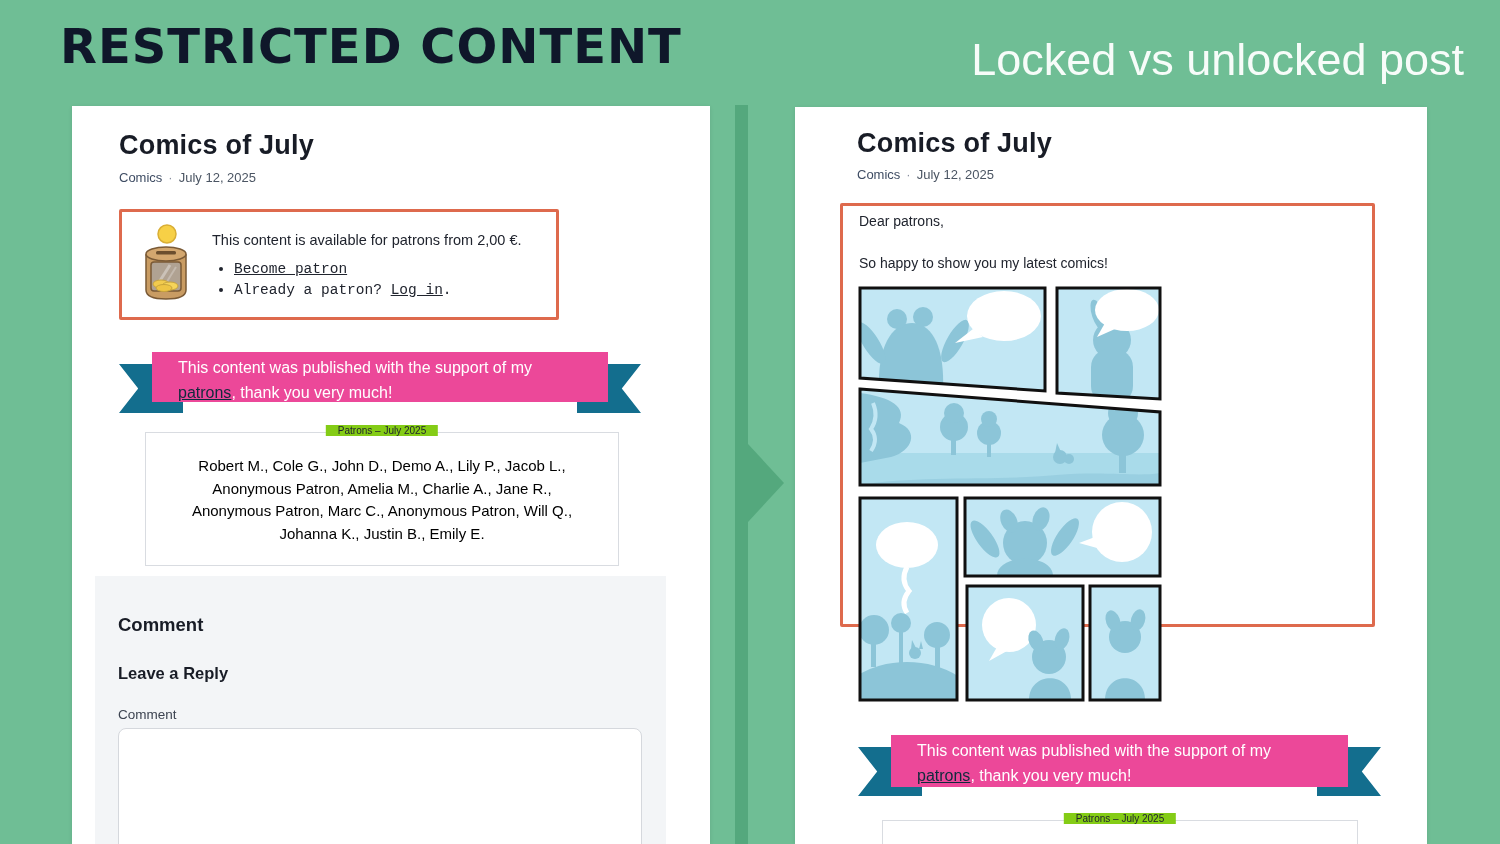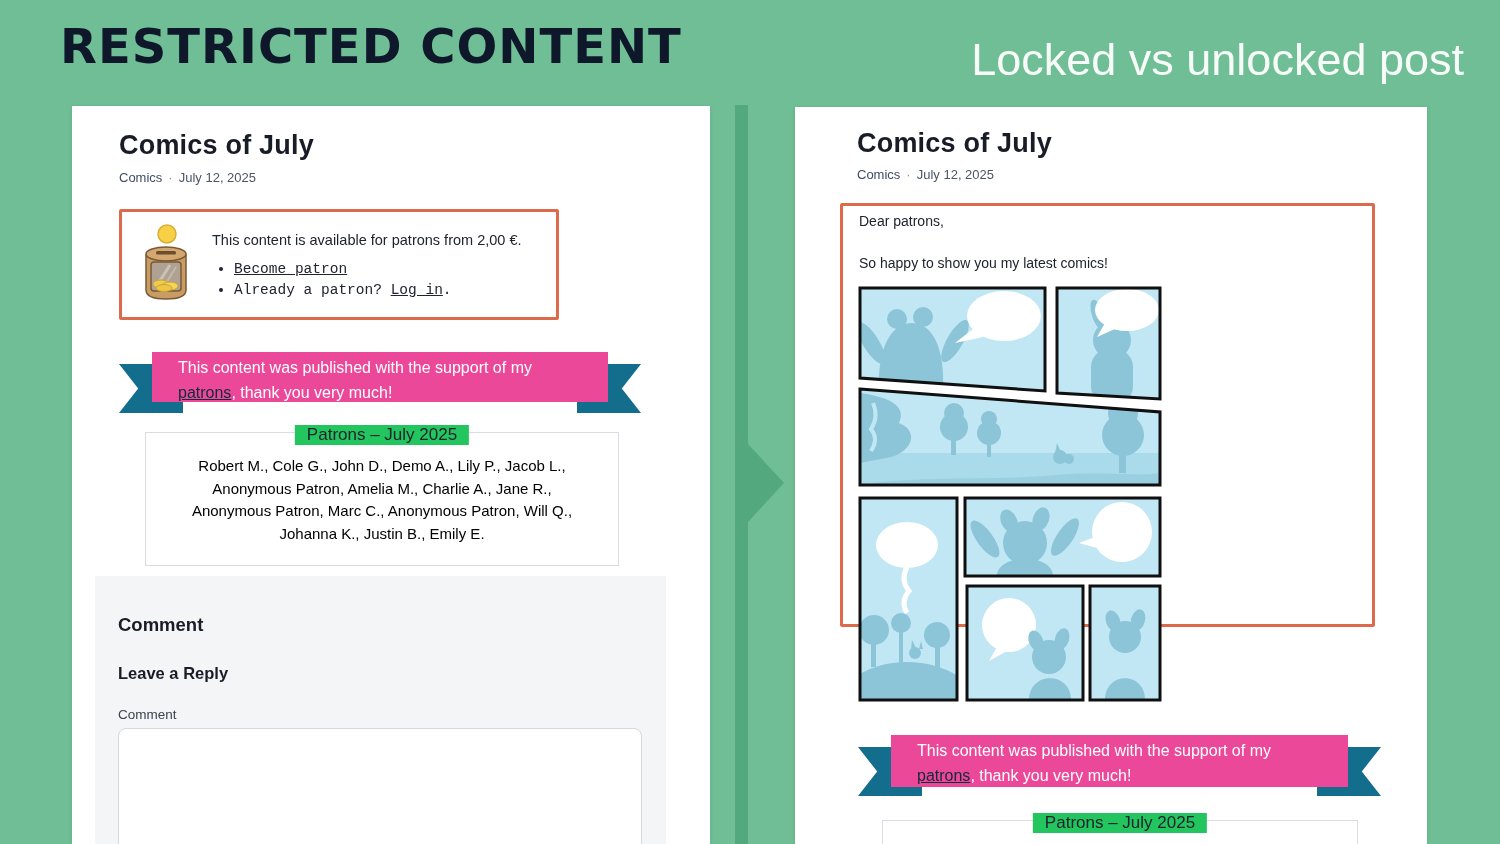--- a/index.html
+++ b/index.html
@@ -77,21 +77,21 @@
 
   
   .patrons-box {
     position: absolute; border: 1px solid #D9DCE1; background: #fff;
     padding: 22px 28px 20px; text-align: center;
   }
   .panel-left  .patrons-box { left: 73px; top: 326px; width: 474px; }
   .panel-right .patrons-box { left: 87px; top: 713px; width: 476px; height: 140px; }
   .patrons-box .legend {
     position: absolute; top: -8px; left: 50%; transform: translateX(-50%);
-    background: #22c55e; padding: 0 12px; font-size: 17px; color: #20242E; white-space: nowrap;
+    background: #84cc16; padding: 0 12px; font-size: 10px; color: #20242E; white-space: nowrap;
   }
   .patrons-box .names { font-size: 15px; line-height: 1.5; color: #000000; }
 
   
   .comments {
     position: absolute; left: 23px; top: 470px; width: 571px; height: 268px;
     background: #F3F5F7; padding: 38px 22px 0 23px; overflow: hidden;
   }
   .comments h2 { font-size: 18.5px; font-weight: 700; color: #181C26; margin: 0 0 28px; }
   .comments h3 { font-size: 16.5px; font-weight: 700; color: #181C26; margin: 0 0 24px; }

